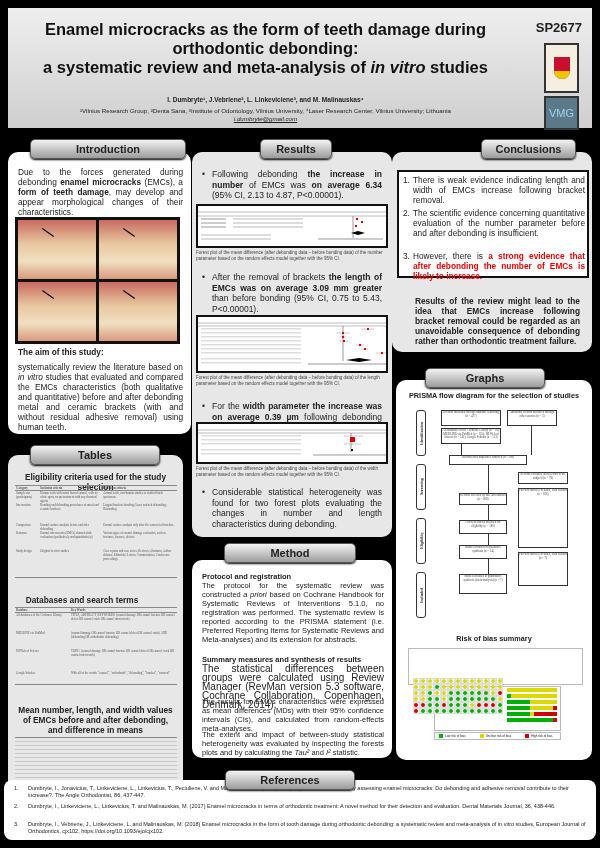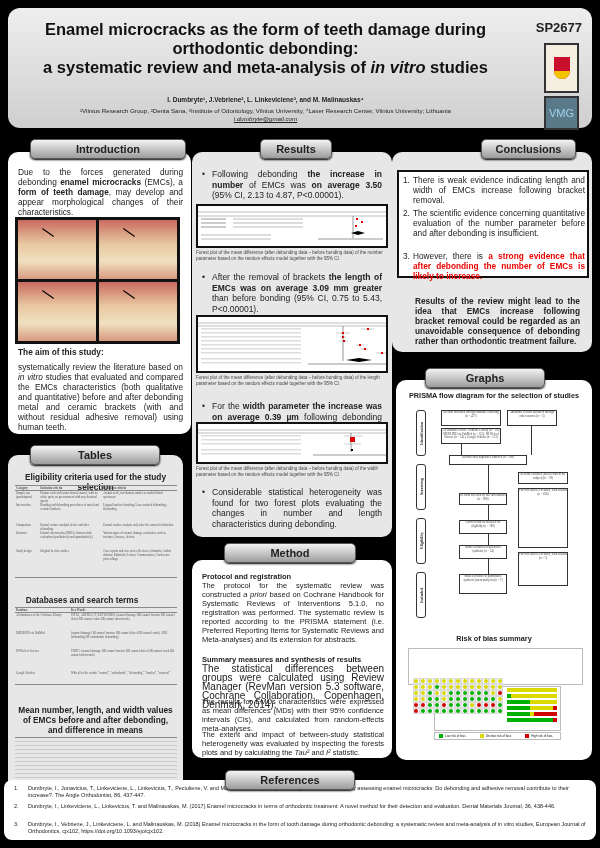--- a/index.html
+++ b/index.html
@@ -1,17 +1,17 @@
 <!DOCTYPE html>
 <html><head>
 <meta charset="utf-8">
 <style>
 *{box-sizing:border-box;margin:0;padding:0}
 body{width:600px;height:848px;background:#000;font-family:"Liberation Sans",sans-serif;color:#222;position:relative;overflow:hidden}
-.header{position:absolute;left:8px;top:8px;width:584px;height:120px;border-radius:12px;background:linear-gradient(180deg,#eeeeee 0%,#cfcfcf 100%)}
+.header{position:absolute;left:8px;top:8px;width:584px;height:120px;border-radius:0;background:linear-gradient(180deg,#eeeeee 0%,#cfcfcf 100%)}
 .title{position:absolute;left:10px;top:12px;width:495px;text-align:center;font-weight:bold;font-size:16.5px;line-height:19px;color:#111}
 .authors{position:absolute;left:10px;top:88px;width:495px;text-align:center;font-size:6.5px;font-weight:bold}
 .affil{position:absolute;left:10px;top:99px;width:495px;text-align:center;font-size:6.2px;line-height:8px}
 .affil .email{text-decoration:underline;font-style:italic}
 .code{position:absolute;right:10px;top:12px;font-weight:bold;font-size:13px}
 .logo1{position:absolute;right:13px;top:35px;width:35px;height:50px;border:2px solid #333;background:#f4efe0;display:flex;align-items:center;justify-content:center}
 .logo1 .shield{width:16px;height:22px;background:#c8102e;border-radius:0 0 8px 8px;position:relative}
 .logo1 .shield:after{content:"";position:absolute;left:0;bottom:0;width:16px;height:8px;background:#f2c500;border-radius:0 0 8px 8px}
 .logo2{position:absolute;right:13px;top:88px;width:35px;height:34px;border:2px solid #333;background:#5a7a8a;color:#9fd4ec;font-size:11px;display:flex;align-items:center;justify-content:center}
 .panel{position:absolute;background:#e7e7e7;border-radius:10px}
@@ -145,21 +145,21 @@
     </tbody>
   </table>
   <div class="tbl-title" style="position:absolute;left:10px;top:250px;width:155px;line-height:10px">Mean number, length, and width values of EMCs before and after debonding, and difference in means</div>
   <div style="position:absolute;left:7px;top:282px;width:162px;height:76px;border-top:1px solid #888;border-bottom:1px solid #888;background:repeating-linear-gradient(180deg,#e7e7e7 0 3px,#c9c9c9 3px 4px)"></div>
   <div style="position:absolute;left:7px;top:361px;font-size:5px">SD, Standard deviation; SE, Standard error.</div>
 </div>
 <div class="sect-btn" style="left:30px;top:445px;width:130px">Tables</div>
 
 <div class="panel" style="left:192px;top:152px;width:200px;height:385px">
   <div class="bullet" style="left:20px;top:17px;width:170px">
-    <span>Following debonding </span><b>the increase in number</b><span> of EMCs was </span><b>on average 3.50</b><span> (95% CI, 2.13 to 4.87, P&lt;0.00001).</span>
+    <span>Following debonding </span><b>the increase in number</b><span> of EMCs was </span><b>on average 6.34</b><span> (95% CI, 2.13 to 4.87, P&lt;0.00001).</span>
   </div>
   <div class="forest" style="left:4px;top:52px;width:192px;height:44px">
     <svg width="188" height="40">
       <line x1="0" y1="6" x2="188" y2="6" stroke="#555" stroke-width="0.4"></line>
       <line x1="0" y1="10" x2="188" y2="10" stroke="#555" stroke-width="0.4"></line>
       <rect x="3" y="12" width="25" height="2" fill="#ccc"></rect>
         <rect x="3" y="16" width="25" height="2" fill="#ccc"></rect>
         <rect x="3" y="20" width="25" height="2" fill="#ccc"></rect>
       <rect x="35" y="12" width="70" height="2" fill="#ddd"></rect>
         <rect x="35" y="16" width="70" height="2" fill="#ddd"></rect>

